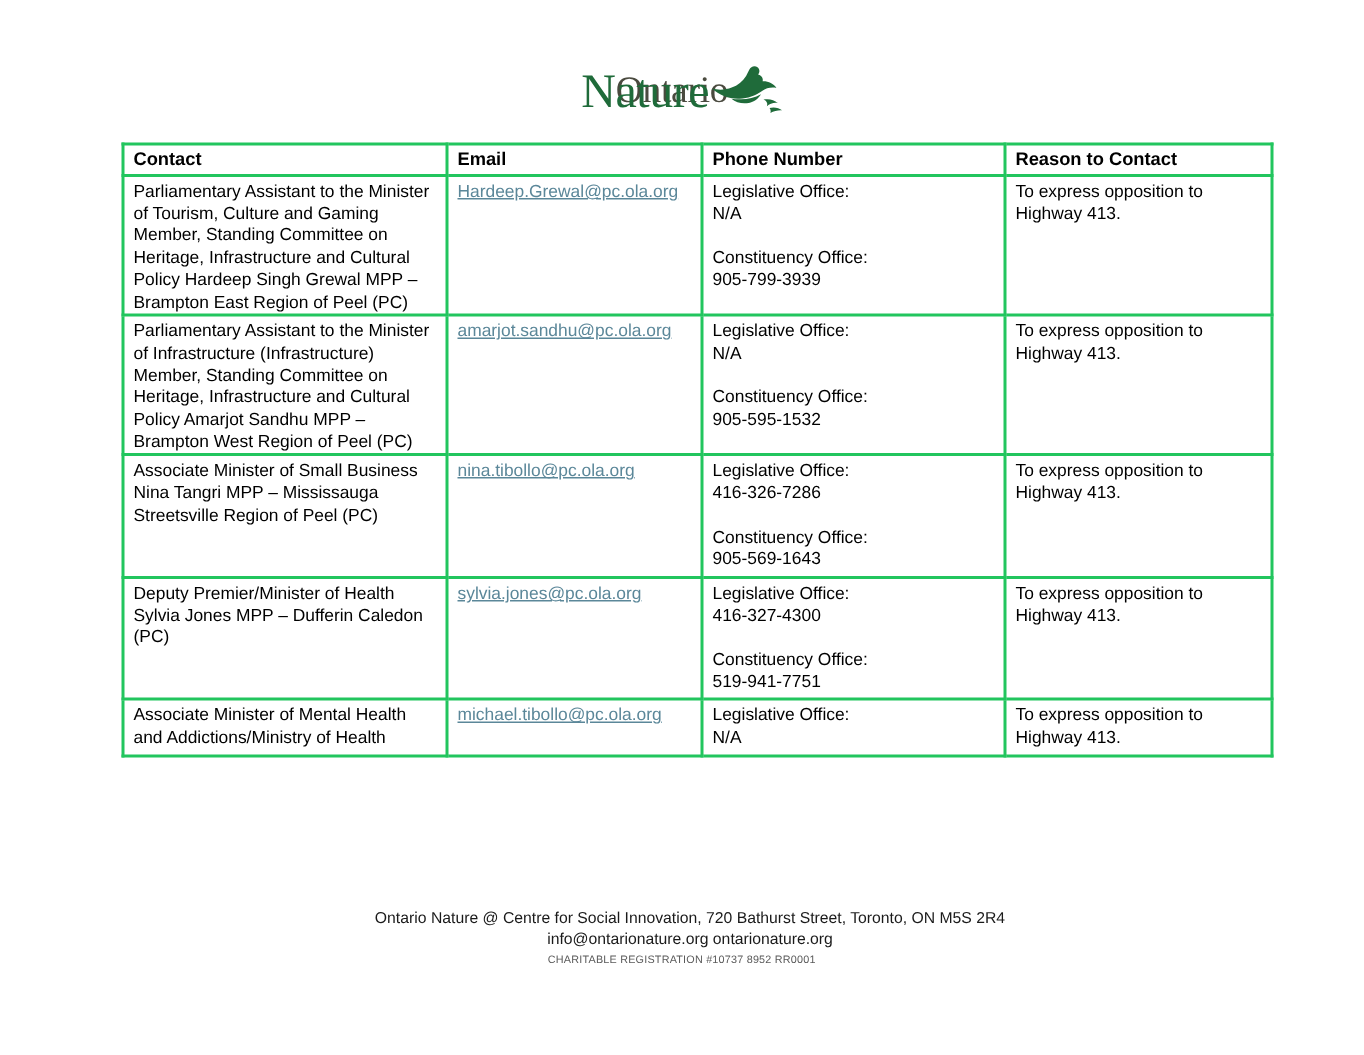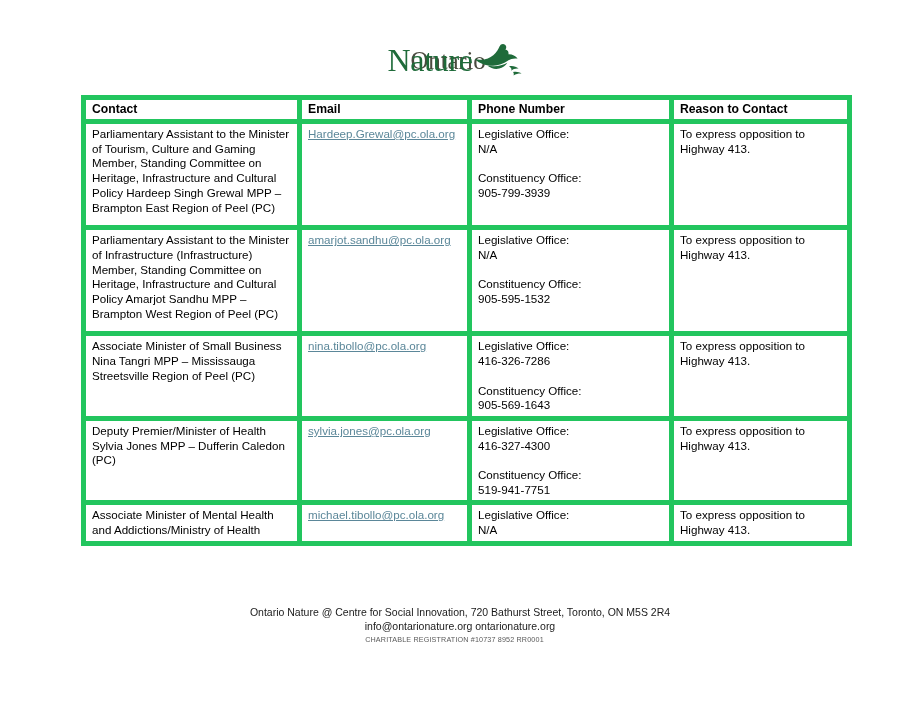--- a/index.html
+++ b/index.html
@@ -74,21 +74,21 @@
     left: 81px;
     top: 95px;
     width: 766px;
     border-collapse: collapse;
     table-layout: fixed;
     font-size: 11.6px;
     line-height: 14.7px;
   }
   .contact-table th,
   .contact-table td {
-    border: 5px solid #22c55e;
+    border: 2px solid #22c55e;
     vertical-align: top;
     padding: 3px 4px 3px 6px;
     text-align: left;
   }
   .contact-table th {
     font-weight: bold;
     font-size: 12.2px;
     line-height: 15px;
     padding-top: 2px;
     padding-bottom: 2px;
@@ -102,21 +102,21 @@
   .cell-gap { display: block; height: 14.7px; }
 
   .email-link {
     color: #5b8799;
     text-decoration: underline;
     word-break: break-all;
     cursor: pointer;
     text-align: center;
   }
 
-  .pad-r1 td { padding-bottom: 10px; }
+  .pad-r1 td { padding-bottom: 0; }
 
   
   .footer {
     position: absolute;
     left: 0;
     top: 606px;
     width: 909px;
     text-align: center;
   }
   .footer-line {

